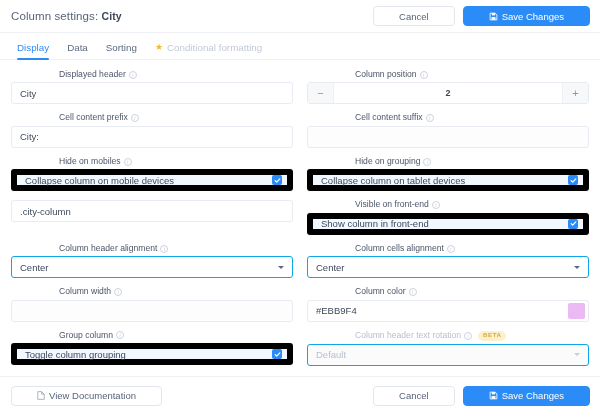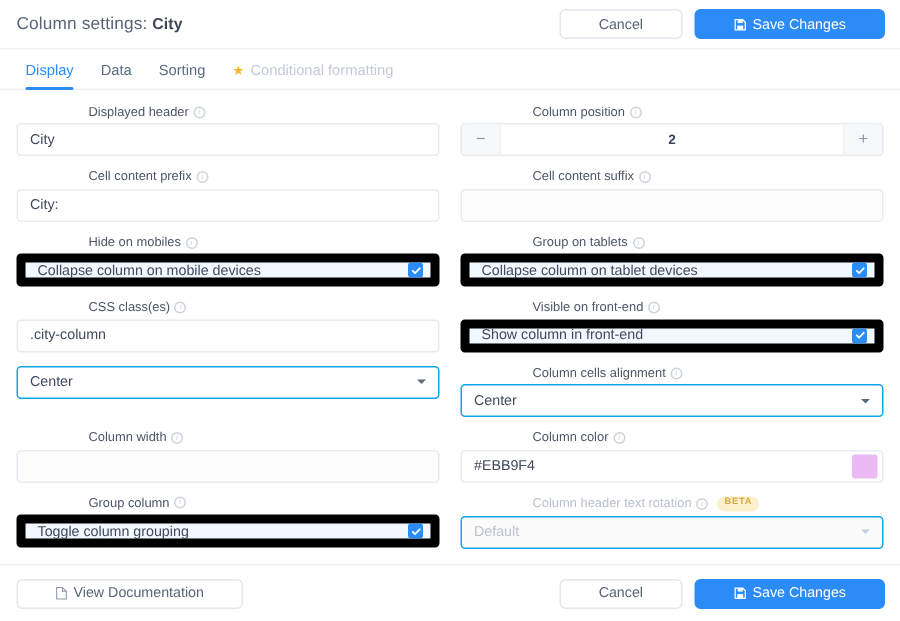--- a/index.html
+++ b/index.html
@@ -343,38 +343,34 @@
       <span class="cb">
         <svg width="7" height="7" viewBox="0 0 12 12">
             <path d="M2 6.2l2.6 2.6L10 3.2" stroke="#fff" stroke-width="2" fill="none" stroke-linecap="round" stroke-linejoin="round"></path>
           </svg>
       </span>
     </div>
   </div>
 
   <div class="field">
     <div class="label">
-      <span>Group on tablets</span>
+      <span>Hide on grouping</span>
       <span class="info">i</span>
     </div>
     <div class="checkrow">
       <span class="cb-label">Collapse column on tablet devices</span>
       <span class="cb">
         <svg width="7" height="7" viewBox="0 0 12 12">
             <path d="M2 6.2l2.6 2.6L10 3.2" stroke="#fff" stroke-width="2" fill="none" stroke-linecap="round" stroke-linejoin="round"></path>
           </svg>
       </span>
     </div>
   </div>
 
   <div class="field">
-    <div class="label">
-      <span>CSS class(es)</span>
-      <span class="info">i</span>
-    </div>
     <div class="input">
       <span>.city-column</span>
     </div>
   </div>
 
   <div class="field">
     <div class="label">
       <span>Visible on front-end</span>
       <span class="info">i</span>
     </div>
@@ -382,20 +378,24 @@
       <span class="cb-label">Show column in front-end</span>
       <span class="cb">
         <svg width="7" height="7" viewBox="0 0 12 12">
             <path d="M2 6.2l2.6 2.6L10 3.2" stroke="#fff" stroke-width="2" fill="none" stroke-linecap="round" stroke-linejoin="round"></path>
           </svg>
       </span>
     </div>
   </div>
 
   <div class="field">
+    <div class="label">
+      <span>Column header alignment</span>
+      <span class="info">i</span>
+    </div>
     <div class="select">
       <span class="sel-val">Center</span>
       <span class="caret"></span>
     </div>
   </div>
 
   <div class="field">
     <div class="label">
       <span>Column cells alignment</span>
       <span class="info">i</span>

